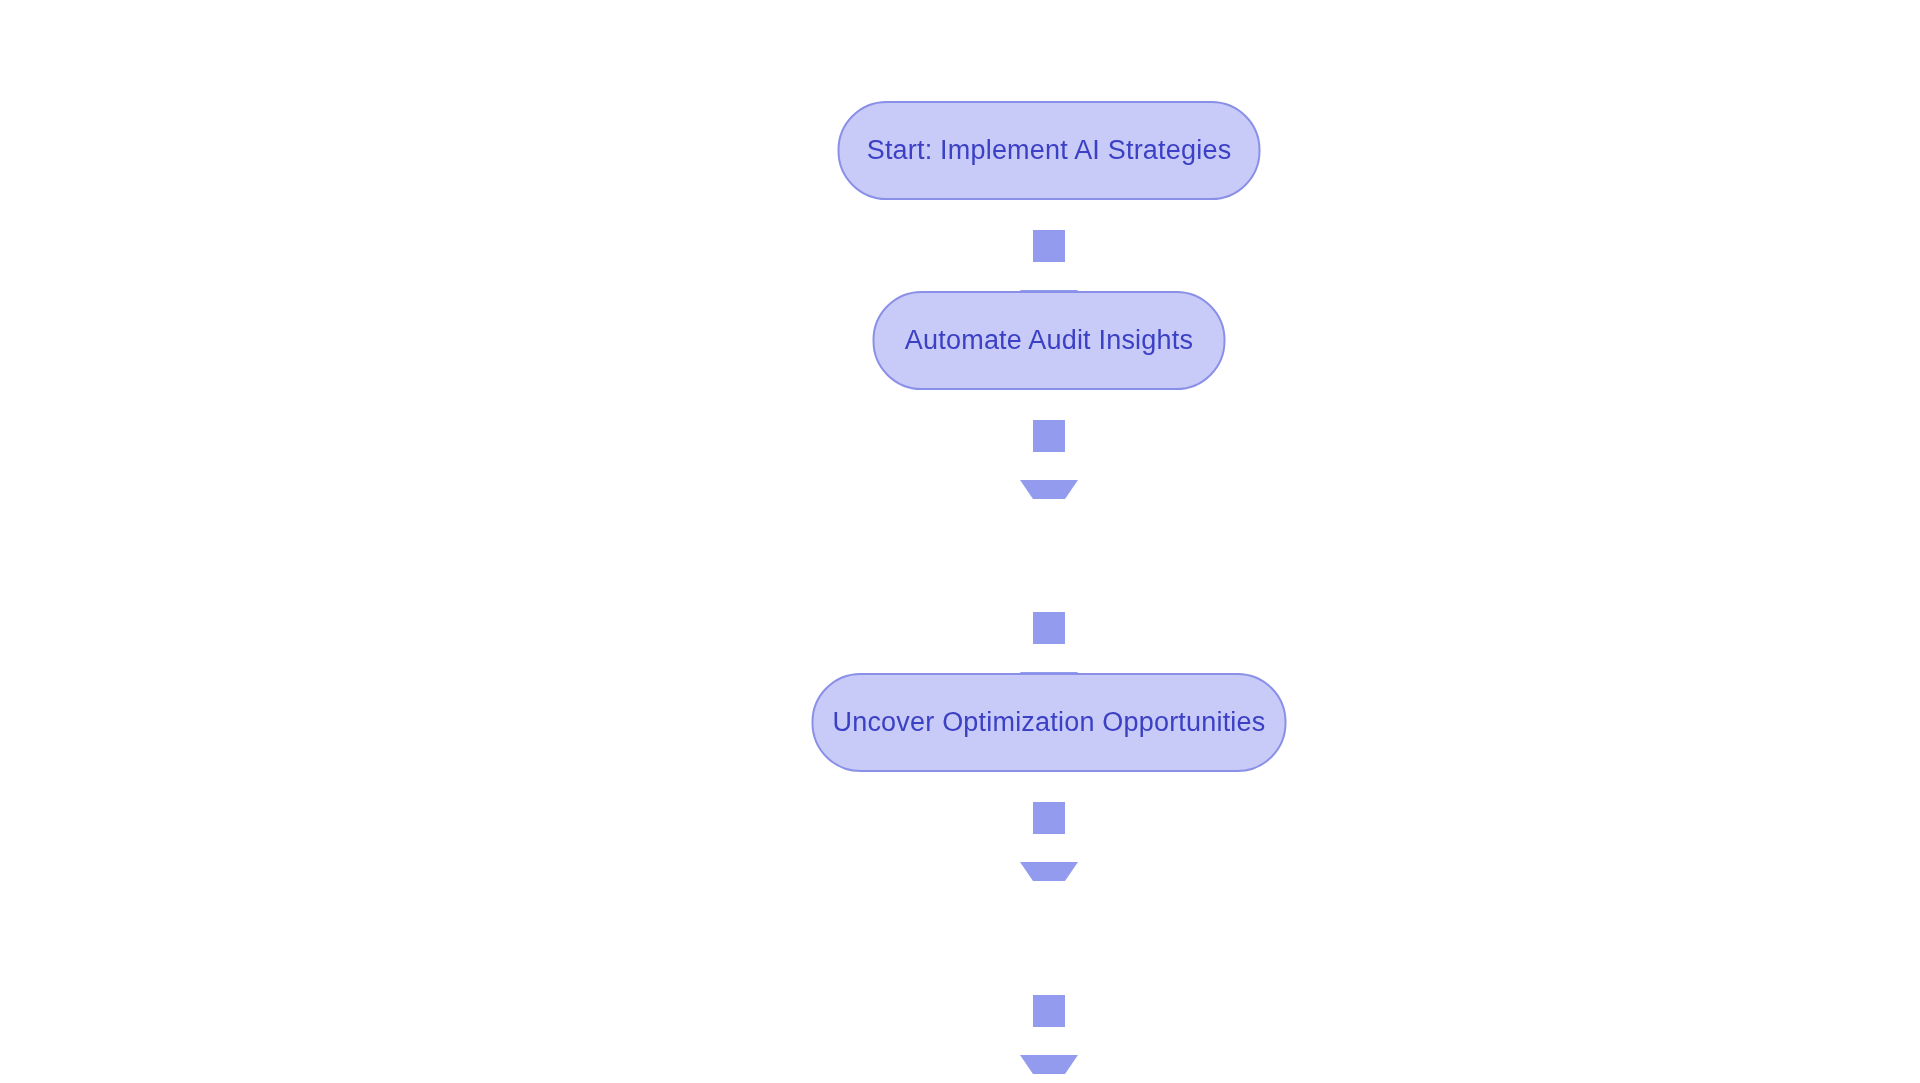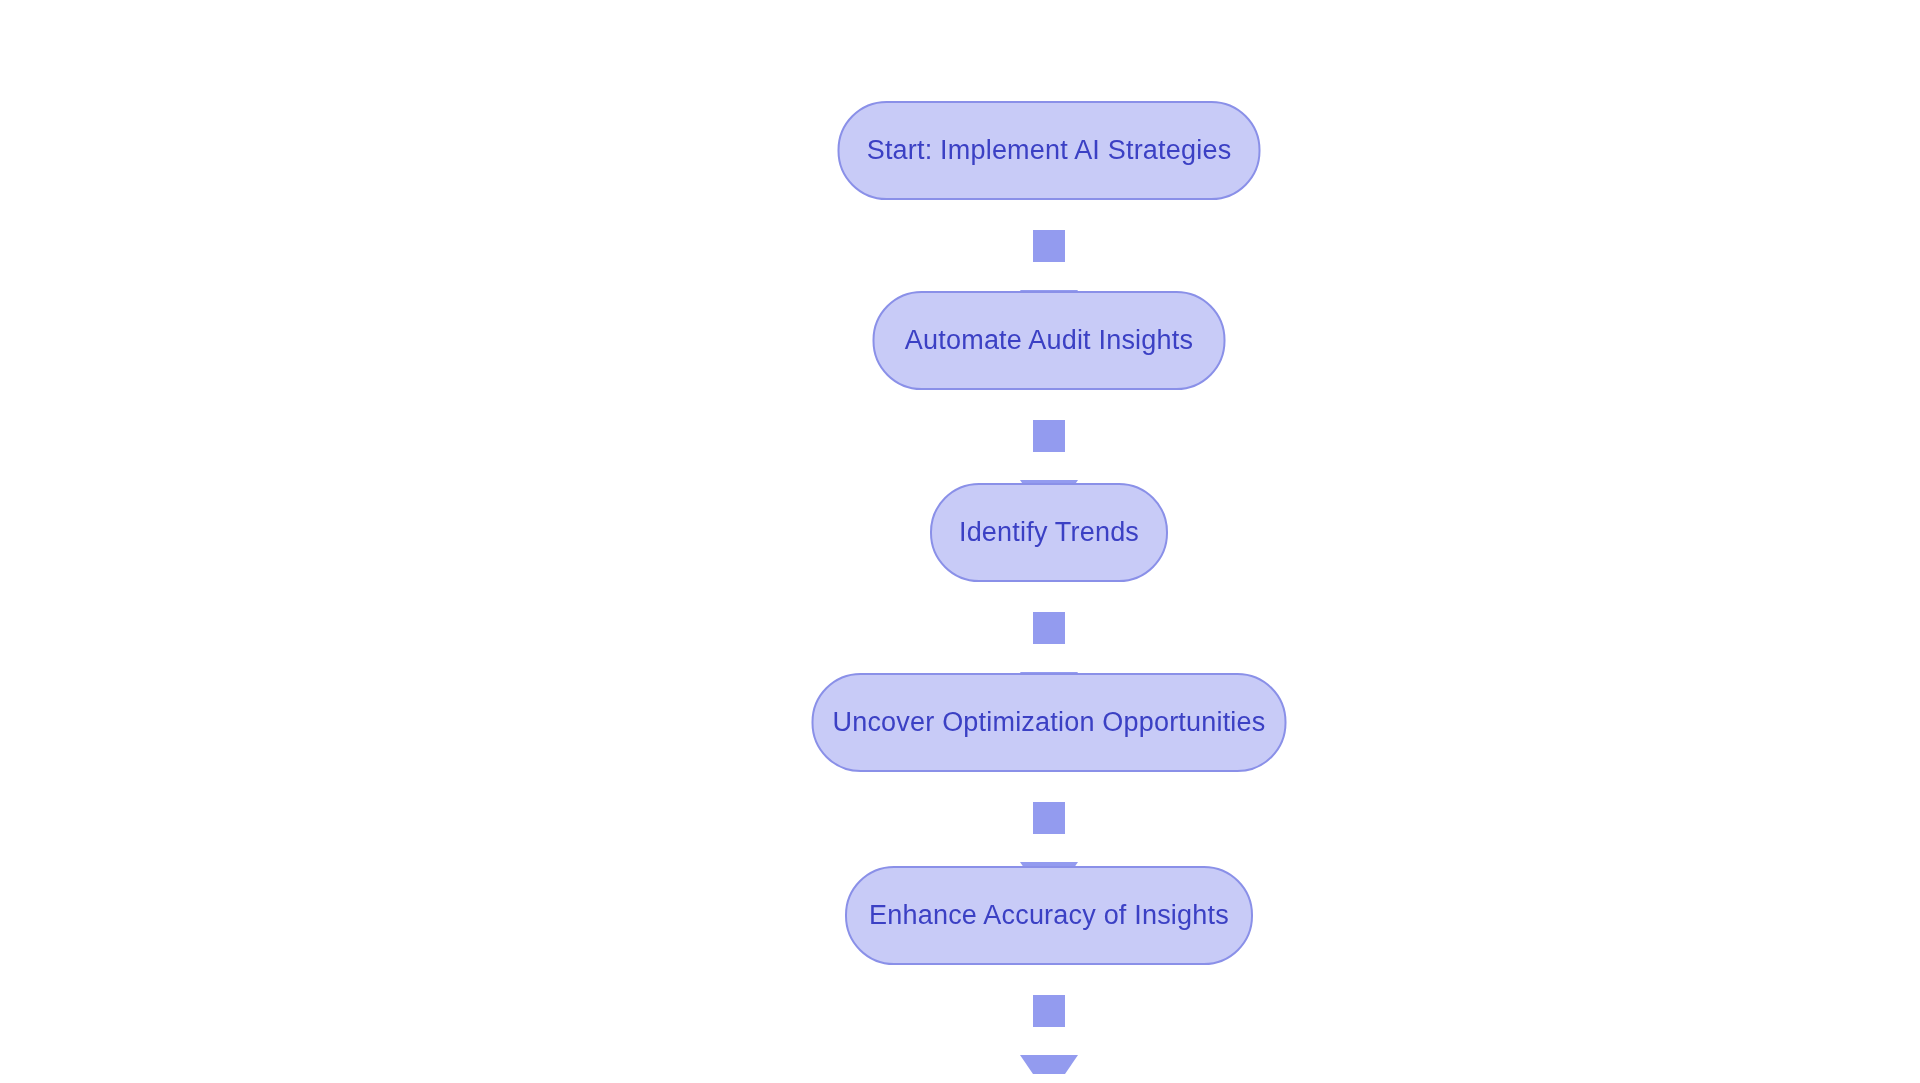--- a/index.html
+++ b/index.html
@@ -87,41 +87,35 @@
 
   <div class="node n2">
     <span class="node-label">Automate Audit Insights</span>
   </div>
 
   <div class="arrow a2">
     <div class="shaft"></div>
     <div class="head"></div>
   </div>
 
-  <div class="node n3">
-    <span class="node-label">Identify Trends</span>
-  </div>
 
   <div class="arrow a3">
     <div class="shaft"></div>
     <div class="head"></div>
   </div>
 
   <div class="node n4">
     <span class="node-label">Uncover Optimization Opportunities</span>
   </div>
 
   <div class="arrow a4">
     <div class="shaft"></div>
     <div class="head"></div>
   </div>
 
-  <div class="node n5">
-    <span class="node-label">Enhance Accuracy of Insights</span>
-  </div>
 
   <div class="arrow a5">
     <div class="shaft"></div>
     <div class="head"></div>
   </div>
 
 
 </div>
 
 </body></html>

